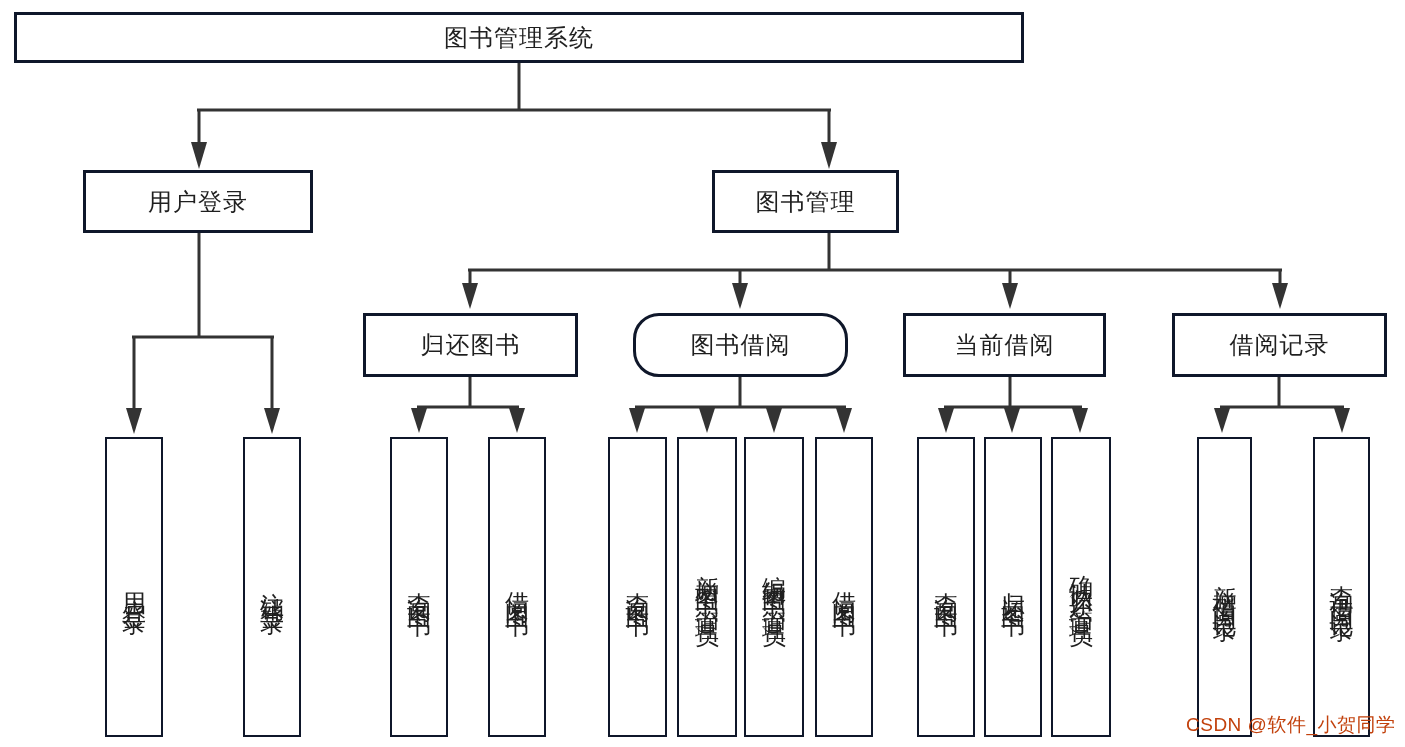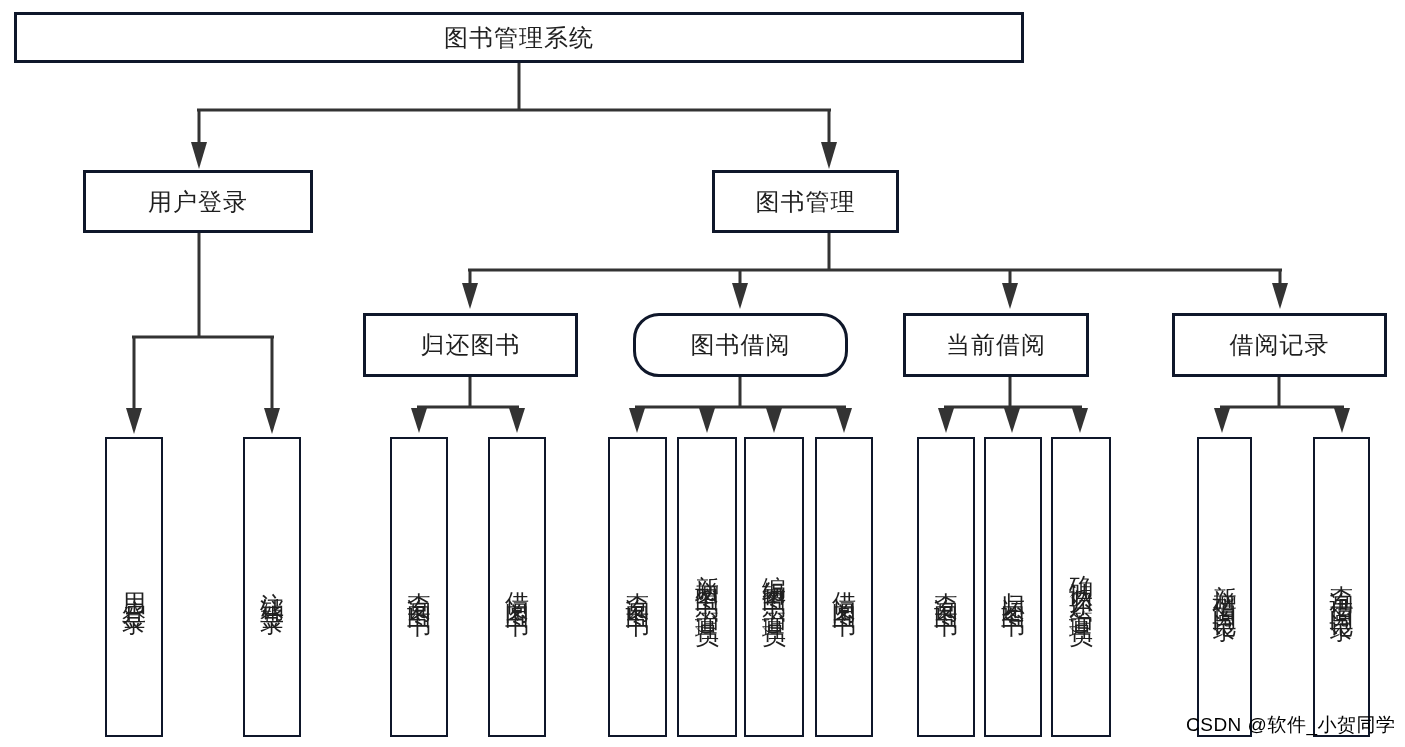--- a/index.html
+++ b/index.html
@@ -39,21 +39,21 @@
     letter-spacing: 7px;
     line-height: 1;
     white-space: nowrap;
   }
   .watermark {
     position: absolute;
     left: 1186px;
     top: 712px;
     font-size: 19px;
     letter-spacing: 0.5px;
-    color: #000000;
+    color: #c2410c;
     white-space: nowrap;
     z-index: 5;
   }
 </style>
 </head>
 <body>
 
 <div class="canvas">
 
   <svg class="connectors" width="1405" height="747" viewBox="0 0 1405 747" xmlns="http://www.w3.org/2000/svg">
@@ -101,21 +101,21 @@
     </g>
   </svg>
 
   <div class="box h" style="left:14px; top:12px; width:1010px; height:51px;">图书管理系统</div>
 
   <div class="box h" style="left:83px; top:170px; width:230px; height:63px;">用户登录</div>
   <div class="box h" style="left:712px; top:170px; width:187px; height:63px;">图书管理</div>
 
   <div class="box h" style="left:363px; top:313px; width:215px; height:64px;">归还图书</div>
   <div class="box h" style="left:633px; top:313px; width:215px; height:64px;border-radius:26px;">图书借阅</div>
-  <div class="box h" style="left:903px; top:313px; width:186px; height:64px;">当前借阅</div>
+  <div class="box h" style="left:903px; top:313px; width:203px; height:64px;">当前借阅</div>
   <div class="box h" style="left:1172px; top:313px; width:215px; height:64px;">借阅记录</div>
 
   <div class="box v" style="left:105px; top:437px; width:58px; height:300px;">
     <span>用户登录</span>
   </div>
   <div class="box v" style="left:243px; top:437px; width:58px; height:300px;">
     <span>注销登录</span>
   </div>
 
   <div class="box v" style="left:390px; top:437px; width:58px; height:300px;">

